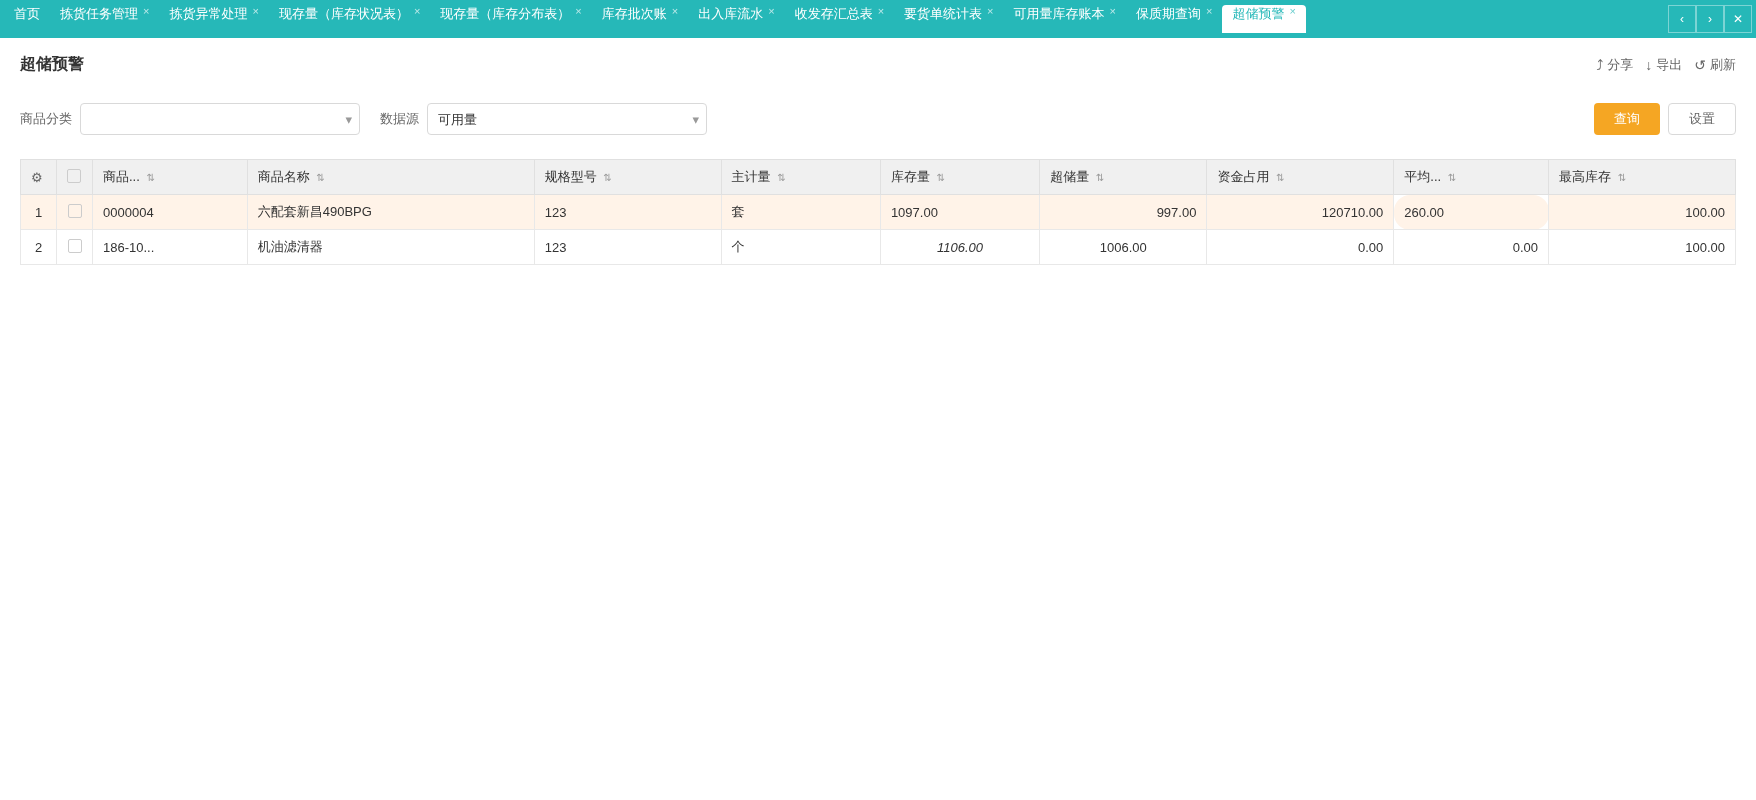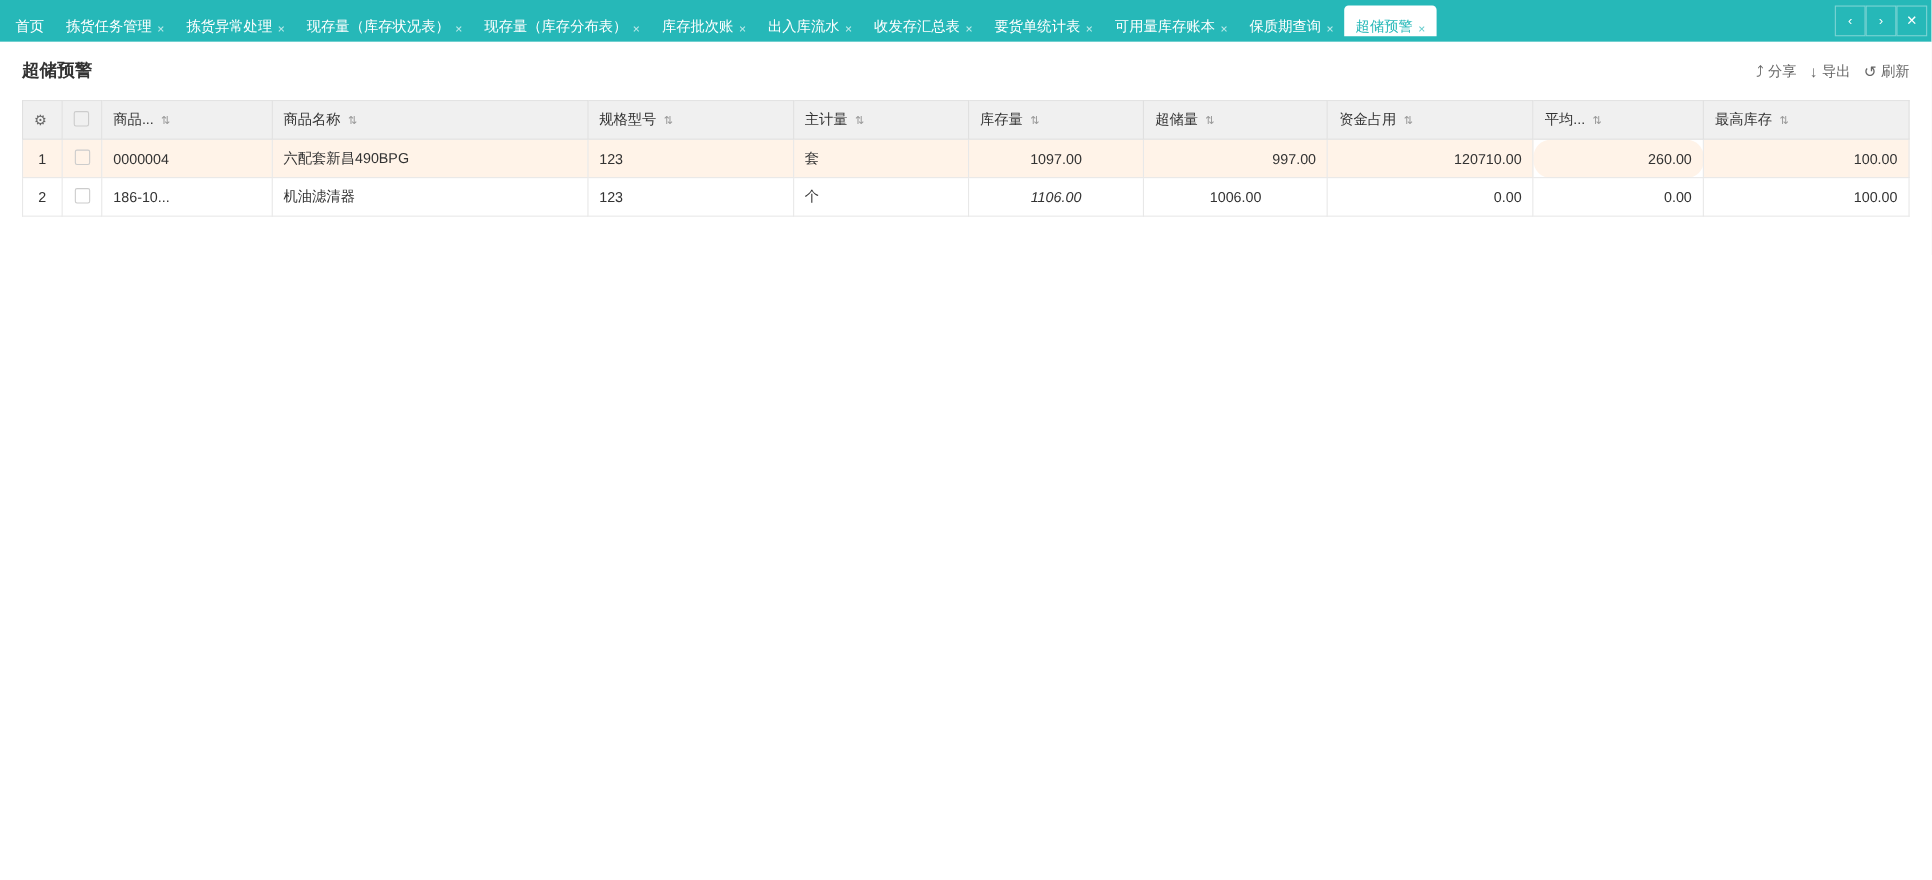--- a/index.html
+++ b/index.html
@@ -10,21 +10,21 @@
       display: flex;
       align-items: center;
       background: #26b8b8;
       height: 38px;
       padding: 0 4px;
       overflow: hidden;
       white-space: nowrap;
     }
     .nav-item {
       display: inline-flex;
-      align-items: flex-end;
+      align-items: flex-start;
       padding: 0 10px;
       height: 28px;
       color: #fff;
       font-size: 13px;
       cursor: pointer;
       flex-shrink: 0;
     }
     .nav-item.active { background: #fff; color: #26b8b8; border-radius: 4px 4px 0 0; }
     .nav-item .close-x {
       margin-left: 5px;
@@ -271,20 +271,42 @@
         <span style="font-size:14px;">↓</span>
         <span>导出</span>
       </div>
       <div class="action-btn">
         <span style="font-size:14px;">↺</span>
         <span>刷新</span>
       </div>
     </div>
   </div>
 
+  <div class="filter-row">
+    <div class="filter-group">
+      <span class="filter-label">商品分类</span>
+      <div class="filter-select-wrap">
+        <select class="filter-select">
+          <option value=""></option>
+        </select>
+      </div>
+    </div>
+    <div class="filter-group">
+      <span class="filter-label">数据源</span>
+      <div class="filter-select-wrap">
+        <select class="filter-select">
+          <option value="可用量">可用量</option>
+        </select>
+      </div>
+    </div>
+    <div class="filter-right">
+      <button class="btn-query">查询</button>
+      <button class="btn-settings">设置</button>
+    </div>
+  </div>
 
   <table class="data-table">
     <thead>
       <tr>
         <th class="col-gear">
           <span style="color:#666;cursor:pointer;">⚙</span>
         </th>
         <th class="col-check">
           <span class="checkbox-cell"></span>
         </th>
@@ -329,24 +351,24 @@
     <tbody id="table-body">
     <tr class="row-highlighted">
       <td class="row-num col-gear">1</td>
       <td class="col-check">
         <span class="checkbox-cell"></span>
       </td>
       <td>0000004</td>
       <td>六配套新昌490BPG</td>
       <td>123</td>
       <td>套</td>
-      <td style="text-align:center;">1097.00</td>
+      <td style="text-align:left;">1097.00</td>
       <td style="text-align:right;padding-left:28px;">997.00</td>
       <td style="text-align:right;">120710.00</td>
-      <td style="text-align:right;border-radius:16px;">260.00</td>
+      <td style="text-align:left;border-radius:16px;">260.00</td>
       <td style="text-align:right;">100.00</td>
     </tr>
         <tr class="row-normal">
       <td class="row-num col-gear">2</td>
       <td class="col-check">
         <span class="checkbox-cell"></span>
       </td>
       <td>186-10...</td>
       <td>机油滤清器</td>
       <td>123</td>

